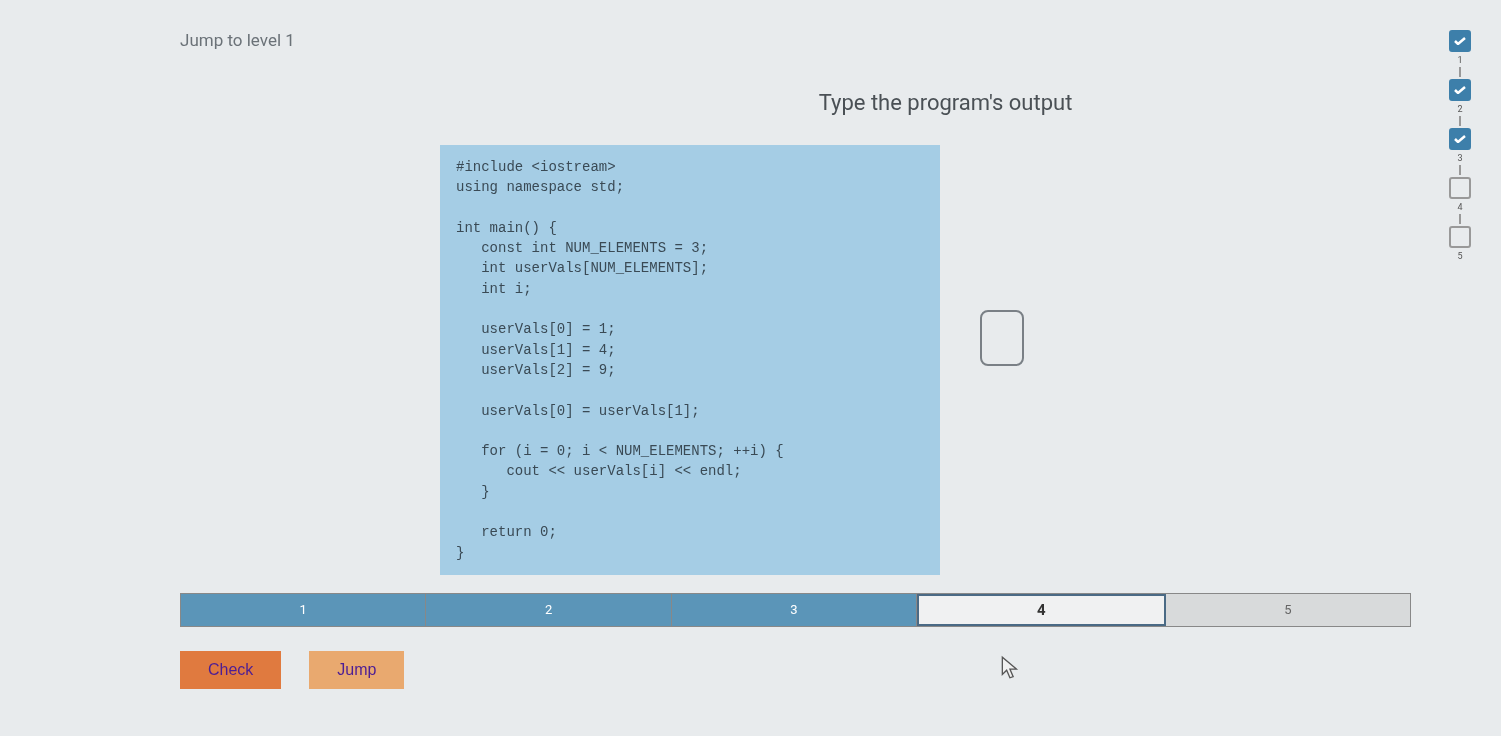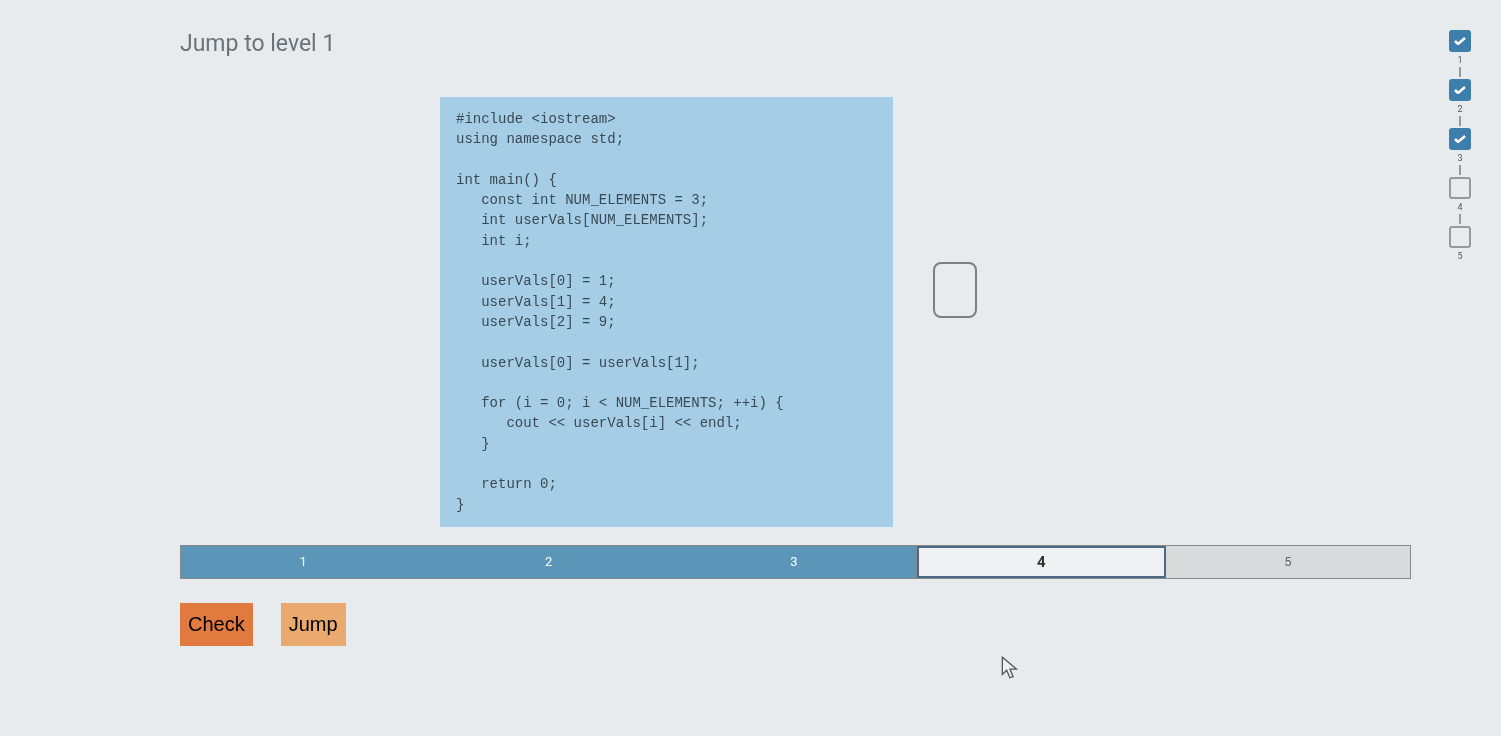--- a/index.html
+++ b/index.html
@@ -10,21 +10,21 @@
       height: 736px;
       position: relative;
       overflow: hidden;
     }
     .main-container {
       padding: 30px 90px 20px 180px;
       position: relative;
     }
     .jump-link {
       color: #6b7278;
-      font-size: 23px;
+      font-size: 17px;
       margin-bottom: 40px;
       display: inline-block;
     }
     .title {
       font-size: 22px;
       color: #4a5055;
       font-weight: 400;
       text-align: center;
       margin-left: 300px;
       margin-bottom: 30px;
@@ -36,21 +36,21 @@
       margin-left: 260px;
     }
     .code-block {
       background: #a5cde5;
       padding: 12px 16px;
       font-family: "Courier New", Courier, monospace;
       font-size: 14px;
       color: #3a4a55;
       line-height: 1.45;
       white-space: pre;
-      width: 453px;
+      width: 500px;
     }
     .answer-box {
       width: 44px;
       height: 56px;
       border: 2px solid #7a8086;
       border-radius: 8px;
       background: #e8ebed;
       margin-top: 165px;
       font-size: 18px;
       text-align: center;
@@ -74,24 +74,24 @@
     .progress-seg:last-child { border-right: none; }
     .seg-done { background: #5b95b8; }
     .seg-current { background: #f0f1f2; color: #333; border: 2px solid #4a6a85; font-weight: bold; font-size: 15px; }
     .seg-future { background: #d8dadb; color: #666; }
     .button-row {
       display: flex;
       gap: 28px;
       margin-top: 24px;
     }
     .btn {
-      padding: 10px 8px;
+      padding: 10px 28px;
       border: none;
-      color: #000000;
-      font-size: 20px;
+      color: #4c1d95;
+      font-size: 16px;
       cursor: pointer;
     }
     .btn-check { background: #e07a3f; }
     .btn-next { background: #e9a96f; }
     .sidebar-progress {
       position: absolute;
       right: 30px;
       top: 30px;
       display: flex;
       flex-direction: column;
@@ -140,20 +140,21 @@
       height: 26px;
       pointer-events: none;
     }
   </style>
 </head>
 <body>
 
 <div class="main-container">
   <a class="jump-link">Jump to level 1</a>
 
+  <div class="title">Type the program's output</div>
 
   <div class="content-row">
     <pre class="code-block">#include &lt;iostream&gt;
 using namespace std;
 
 int main() {
    const int NUM_ELEMENTS = 3;
    int userVals[NUM_ELEMENTS];
    int i;
 

